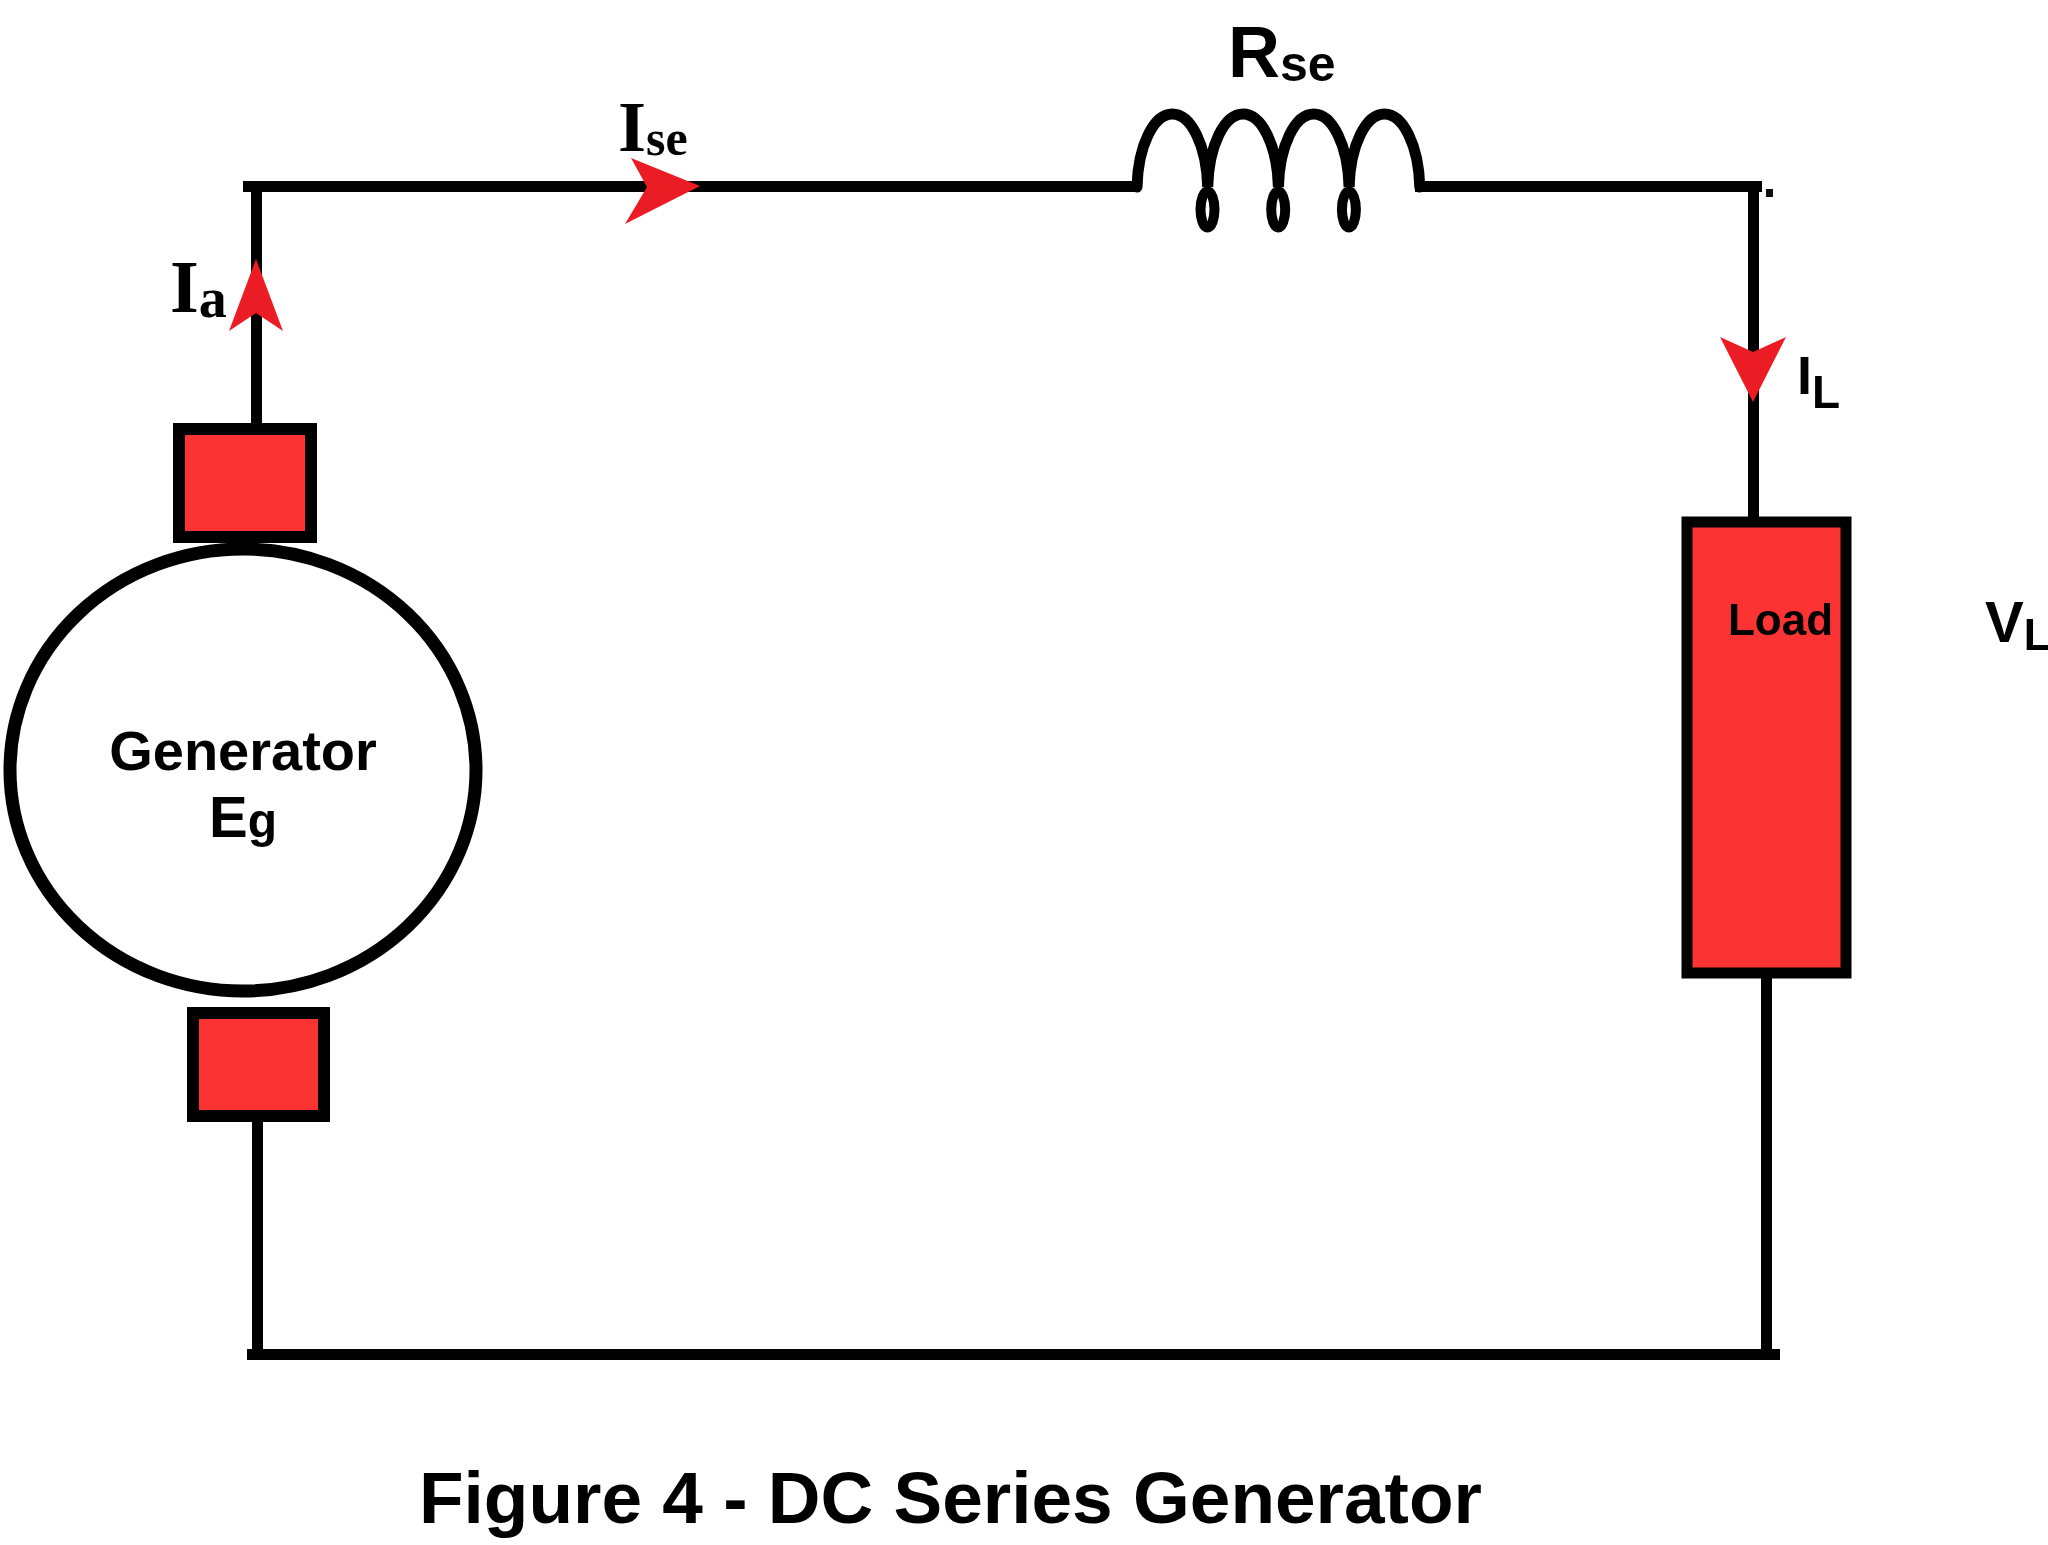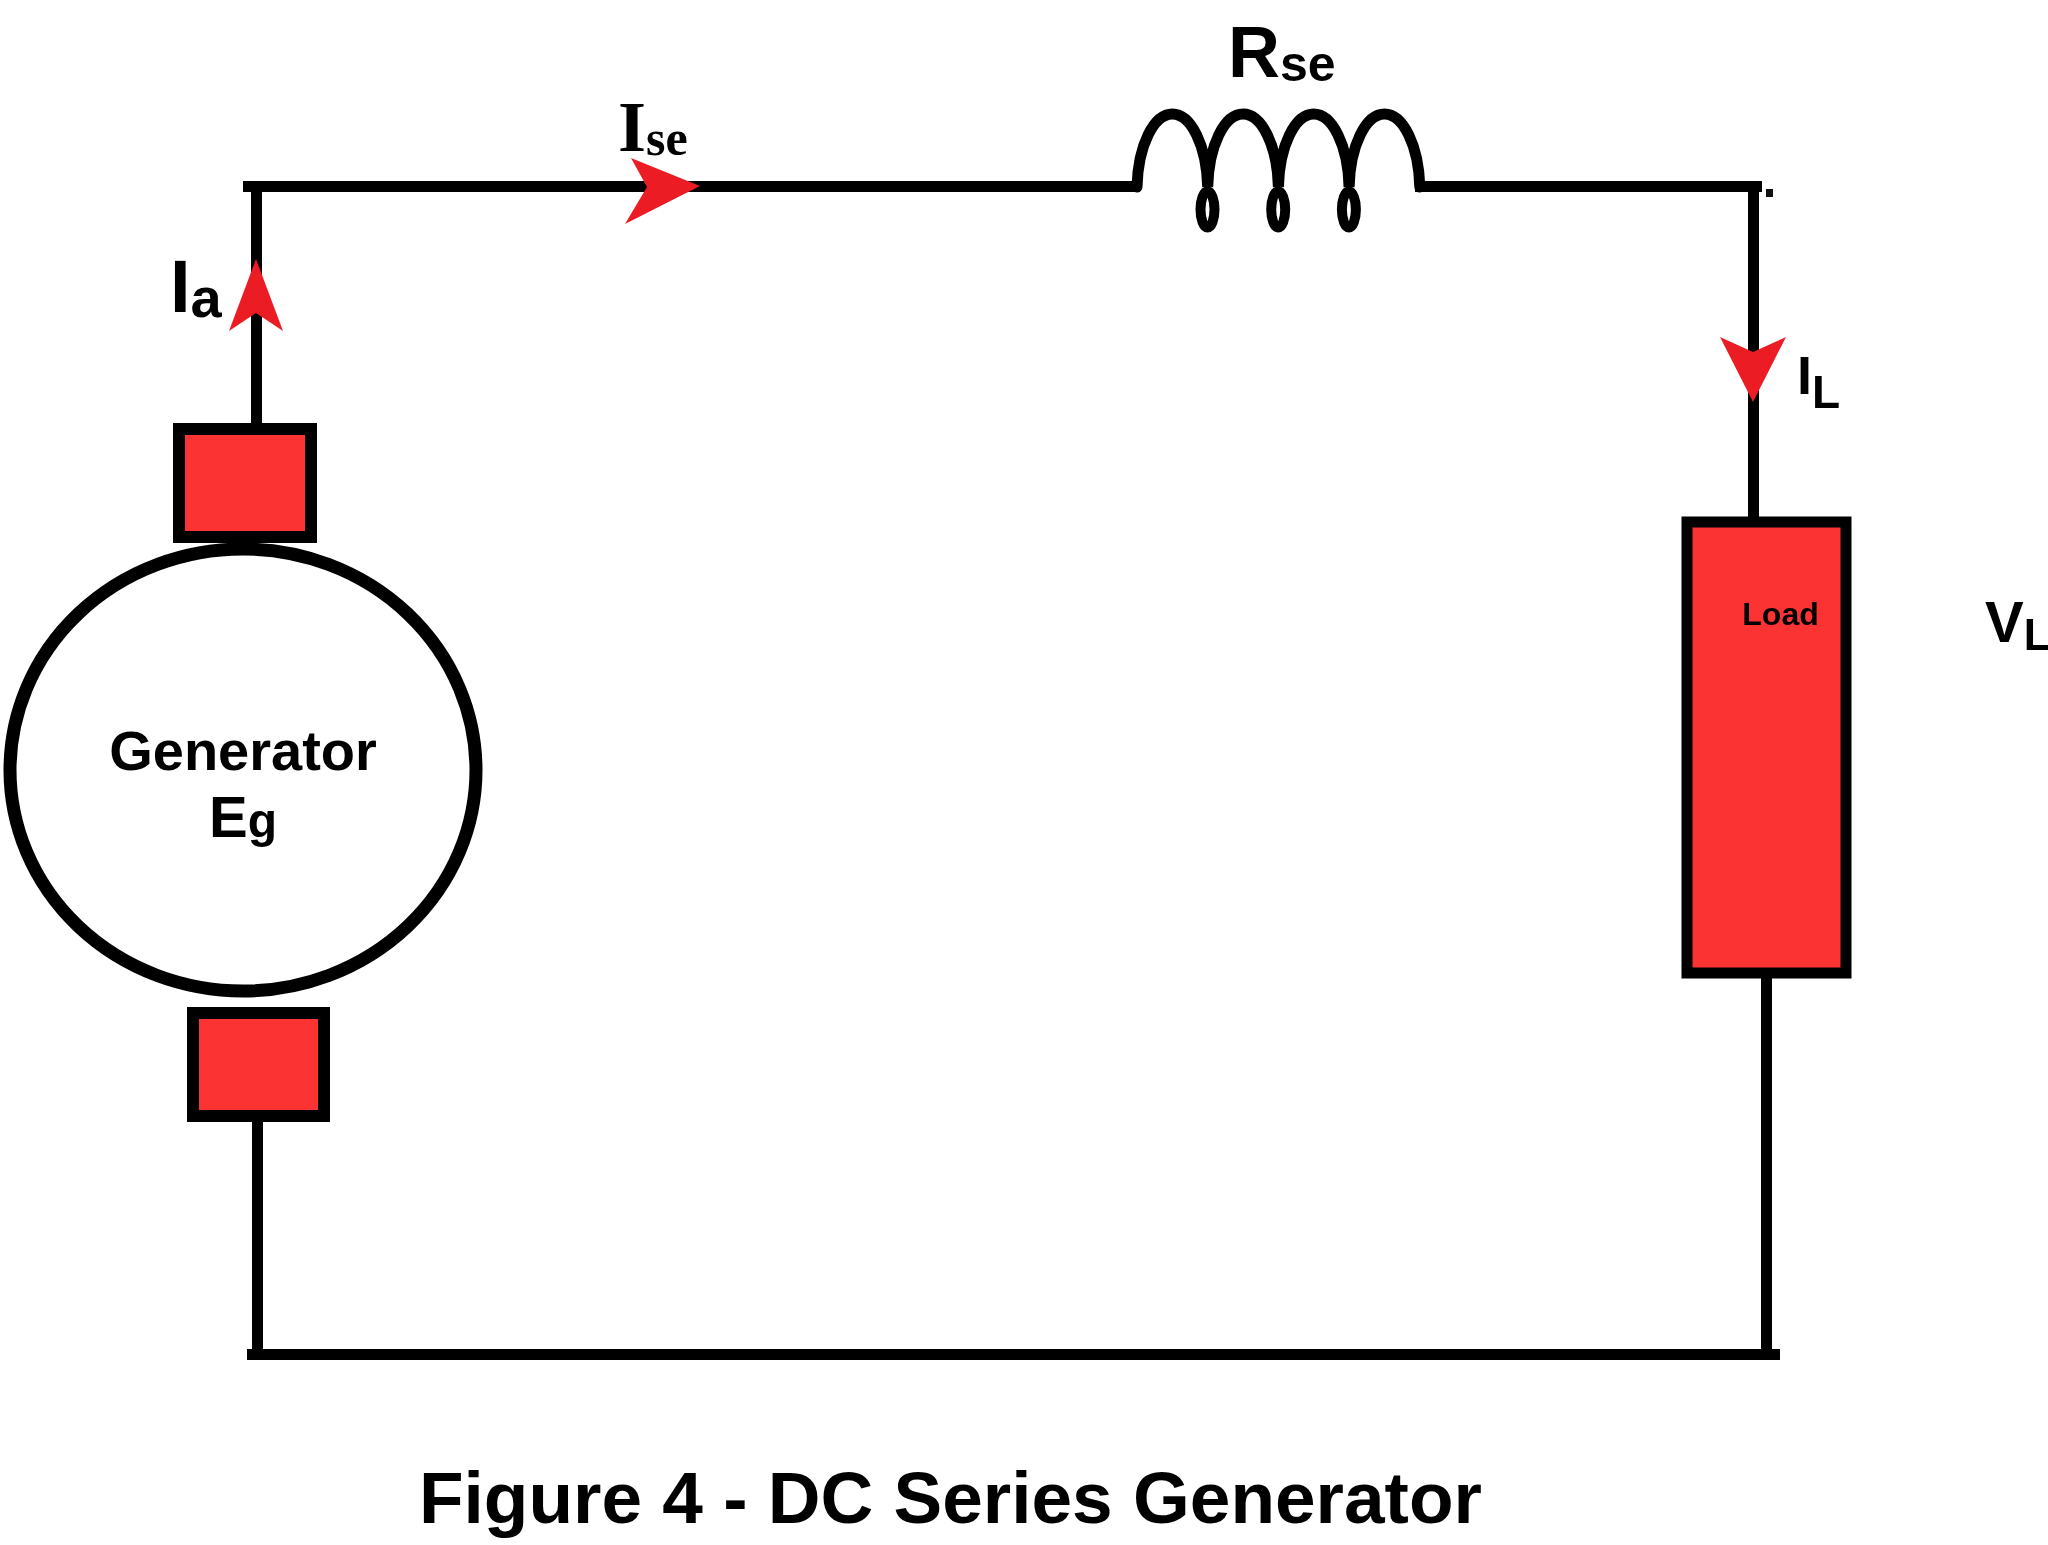--- a/index.html
+++ b/index.html
@@ -19,28 +19,28 @@
     line-height: 1;
     white-space: nowrap;
     color: #000;
   }
   .sub { display: inline-block; }
   
   .lbl-ise  { left: 618px;  top: 91px;   font-size: 72px; font-family: Liberation Serif, serif; }
   .lbl-ise .sub { font-size: 50px; vertical-align: -4px; }
   .lbl-rse  { left: 1228px; top: 16px;   font-size: 72px; }
   .lbl-rse .sub { font-size: 50px; vertical-align: -4px; }
-  .lbl-ia   { left: 170px;  top: 250px;  font-size: 74px; }
+  .lbl-ia   { left: 170px;  top: 250px;  font-size: 74px; font-family: Liberation Serif, serif; }
   .lbl-ia .sub { font-size: 56px; vertical-align: -5px; }
   .lbl-il   { left: 1797px; top: 348px;  font-size: 54px; }
   .lbl-il .sub { font-size: 46px; vertical-align: -14px; }
   .lbl-vl   { left: 1985px; top: 593px;  font-size: 58px; }
   .lbl-vl .sub { font-size: 44px; vertical-align: -8px; }
   
-  .lbl-load { left: 1682px; top: 598px; width: 197px; text-align: center; font-size: 32px; }
+  .lbl-load { left: 1682px; top: 598px; width: 197px; text-align: center; font-size: 44px; }
   .lbl-armature { left: 43px; top: 723px; width: 400px; text-align: center; font-size: 56px; }
   .lbl-eg   { left: 43px; top: 788px; width: 400px; text-align: center; font-size: 58px; }
   .lbl-eg .sub { font-size: 48px; vertical-align: 0px; }
   .lbl-caption { left: 419px; top: 1461px; font-size: 73px; letter-spacing: 0px; }
 </style>
 </head>
 <body>
 
 <div class="canvas">
 

